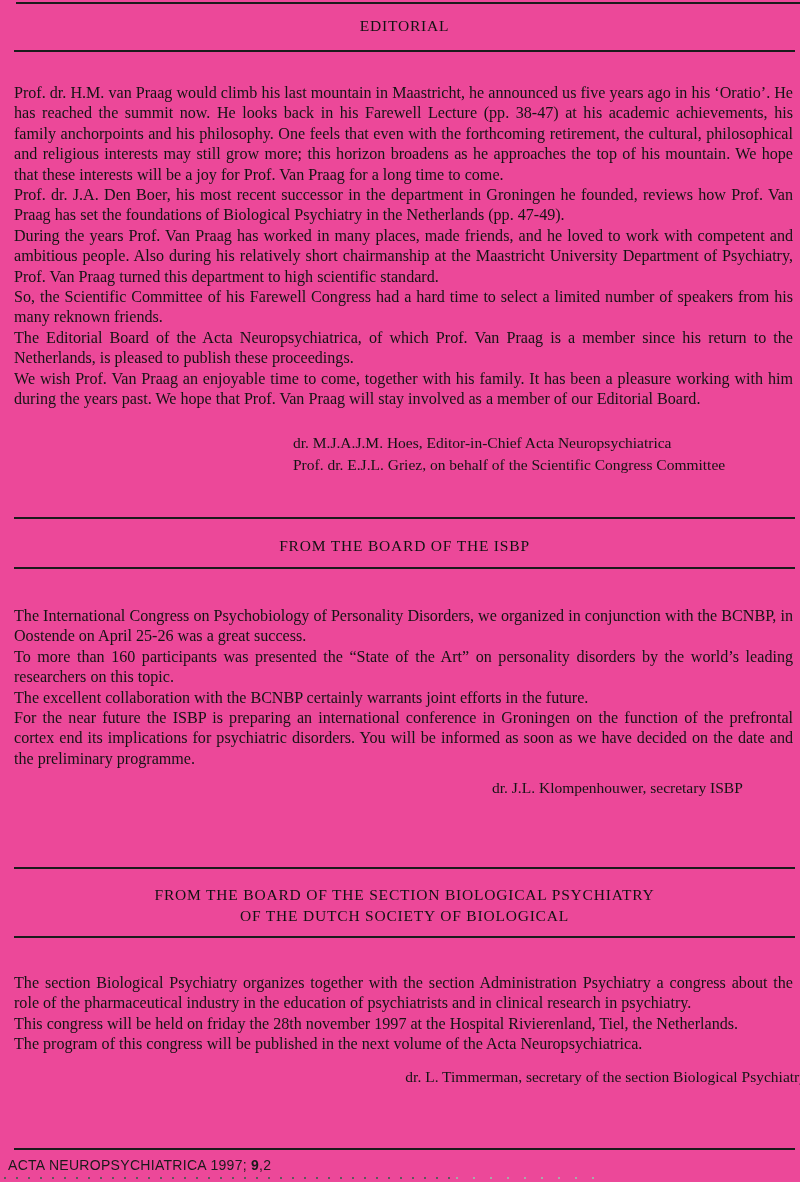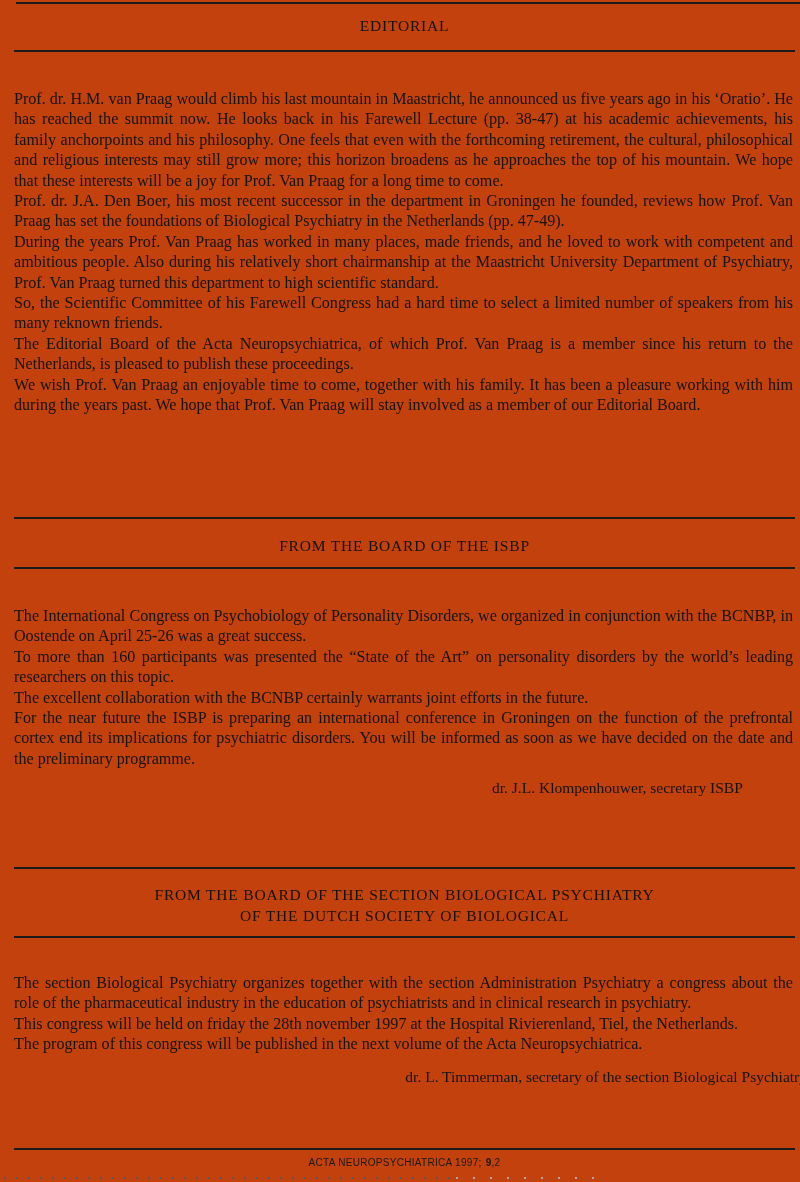--- a/index.html
+++ b/index.html
@@ -4,21 +4,21 @@
 <style>
   html, body {
     margin: 0;
     padding: 0;
     background: #ffffff;
   }
   .page {
     position: relative;
     width: 800px;
     height: 1182px;
-    background: #c2410c;
+    background: #ec4899;
     color: #161616;
     font-family: "Liberation Serif", "DejaVu Serif", serif;
     overflow: hidden;
   }
   .rule {
     position: absolute;
     left: 14px;
     width: 781px;
     height: 2px;
     background: #1b1b1b;
@@ -47,44 +47,44 @@
 
   .body-block {
     position: absolute;
     left: 14px;
     width: 779px;
     font-size: 16.1px;
     line-height: 20.4px;
     text-align: justify;
     color: #141414;
   }
-  .body-editorial { top: 89px; }
+  .body-editorial { top: 83px; }
   .body-isbp { top: 606px; }
   .body-section3 { top: 973px; }
   .para { margin: 0; padding: 0; }
 
   .sig-block {
     position: absolute;
     font-size: 15.5px;
     line-height: 21.5px;
     color: #141414;
     white-space: nowrap;
   }
   .sig-editorial { left: 293px; top: 432px; }
   .sig-isbp { left: 492px; top: 777px; }
   .sig-section3 { left: 32px; top: 1066px; width: 775px; text-align: right; white-space: normal; }
 
   .footer-line {
     position: absolute;
     top: 1157px;
-    left: 14px;
+    left: 8px;
     width: 781px;
-    text-align: center;
+    text-align: left;
     font-family: "Liberation Sans", "DejaVu Sans", sans-serif;
-    font-size: 10px;
+    font-size: 14px;
     letter-spacing: 0.3px;
     color: #1a1a1a;
   }
   .footer-line .vol { font-weight: 700; margin-left: 4px; }
   .scan-dots {
     position: absolute;
     top: 1177px;
     left: 4px;
     width: 446px;
     height: 2px;
@@ -112,20 +112,24 @@
 
   <div class="body-block body-editorial">
     <p class="para">Prof. dr. H.M. van Praag would climb his last mountain in Maastricht, he announced us five years ago in his ‘Oratio’. He has reached the summit now. He looks back in his Farewell Lecture (pp. 38-47) at his academic achievements, his family anchorpoints and his philosophy. One feels that even with the forthcoming retirement, the cultural, philosophical and religious interests may still grow more; this horizon broadens as he approaches the top of his mountain. We hope that these interests will be a joy for Prof. Van Praag for a long time to come.</p>
     <p class="para">Prof. dr. J.A. Den Boer, his most recent successor in the department in Groningen he founded, reviews how Prof. Van Praag has set the foundations of Biological Psychiatry in the Netherlands (pp. 47-49).</p>
     <p class="para">During the years Prof. Van Praag has worked in many places, made friends, and he loved to work with competent and ambitious people. Also during his relatively short chairmanship at the Maastricht University Department of Psychiatry, Prof. Van Praag turned this department to high scientific standard.</p>
     <p class="para">So, the Scientific Committee of his Farewell Congress had a hard time to select a limited number of speakers from his many reknown friends.</p>
     <p class="para">The Editorial Board of the Acta Neuropsychiatrica, of which Prof. Van Praag is a member since his return to the Netherlands, is pleased to publish these proceedings.</p>
     <p class="para">We wish Prof. Van Praag an enjoyable time to come, together with his family. It has been a pleasure working with him during the years past. We hope that Prof. Van Praag will stay involved as a member of our Editorial Board.</p>
   </div>
 
+  <div class="sig-block sig-editorial">
+    <div>dr. M.J.A.J.M. Hoes, Editor-in-Chief Acta Neuropsychiatrica</div>
+    <div>Prof. dr. E.J.L. Griez, on behalf of the Scientific Congress Committee</div>
+  </div>
 
   <div class="rule rule-3"></div>
 
   <div class="section-title t-isbp">FROM THE BOARD OF THE ISBP</div>
 
   <div class="rule rule-4"></div>
 
   <div class="body-block body-isbp">
     <p class="para">The International Congress on Psychobiology of Personality Disorders, we organized in conjunction with the BCNBP, in Oostende on April 25-26 was a great success.</p>
     <p class="para">To more than 160 participants was presented the “State of the Art” on personality disorders by the world’s leading researchers on this topic.</p>

